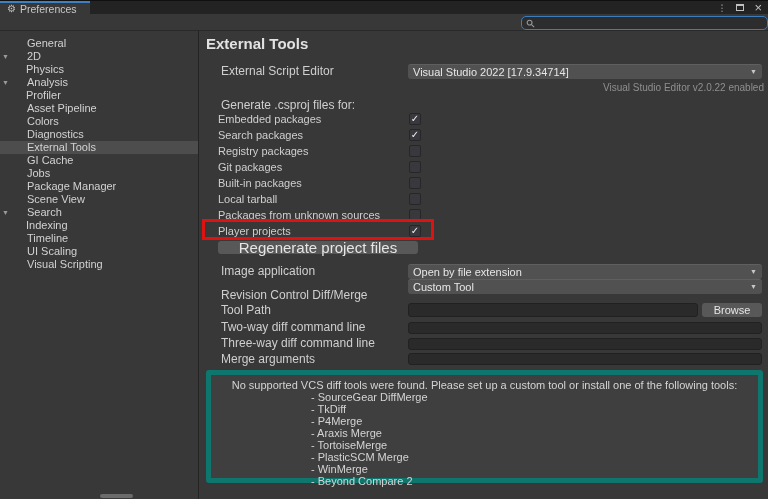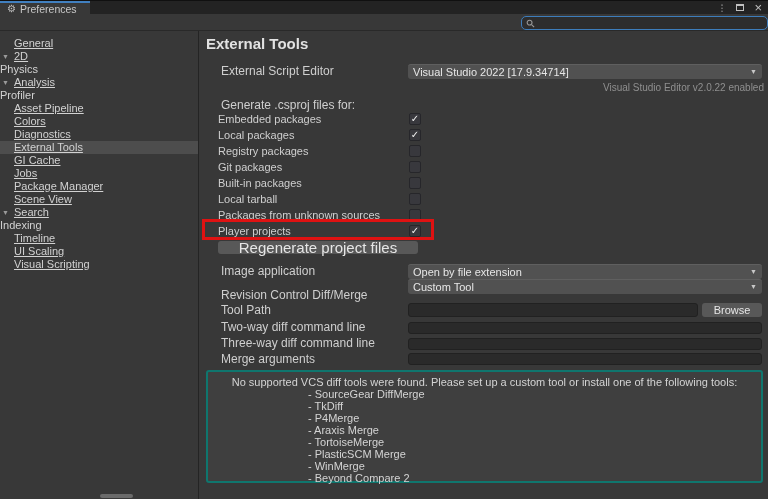--- a/index.html
+++ b/index.html
@@ -32,22 +32,22 @@
     display:flex;align-items:center;padding-left:4px;cursor:text;
   }
   .search input{
     background:transparent;border:none;outline:none;color:#d2d2d2;
     font-family:"Liberation Sans",sans-serif;font-size:10px;width:210px;height:10px;padding:0 0 0 3px;
   }
   
   .sidebar{position:absolute;left:0;top:31px;width:199px;height:468px;background:#383838;border-right:1px solid #242424;box-sizing:border-box;}
   .side-list{position:absolute;top:6px;left:0;width:198px;}
   .side-row{height:13px;line-height:13px;position:relative;font-size:11px;color:#d2d2d2;cursor:default;white-space:nowrap;}
-  .side-row.l0{padding-left:14px;text-decoration:underline;}
-  .side-row.l1{}
+  .side-row.l0{padding-left:27px;}
+  .side-row.l1{padding-left:26px;}
   .side-row.sel{background:#4d4d4d;}
   .tri{position:absolute;left:2px;top:0;font-size:7px;color:#9a9a9a;line-height:13px;}
   .hthumb{position:absolute;left:100px;bottom:1px;width:33px;height:4px;background:#6b6b6b;border-radius:2px;cursor:pointer;}
   
   .main{position:absolute;left:199px;top:31px;width:569px;height:468px;}
   .title{position:absolute;left:7px;top:4px;font-size:15px;font-weight:bold;color:#e2e2e2;}
   .lbl{position:absolute;left:22px;font-size:12px;color:#cfcfcf;line-height:15px;white-space:nowrap;}
   .dropdown{
     position:absolute;left:209px;width:354px;height:15px;box-sizing:border-box;
     background:#515151;border-radius:3px;border-top:1px solid #5f5f5f;
@@ -66,21 +66,21 @@
   .redbox{position:absolute;left:3px;top:188px;width:232px;height:21px;box-sizing:border-box;border:3px solid #df1212;z-index:5;pointer-events:none;}
   .btn{background:#585858;border-radius:3px;color:#e6e6e6;text-align:center;cursor:pointer;}
   .regen{position:absolute;left:19px;top:210px;width:200px;height:13px;line-height:13px;font-size:15px;}
   .browse{position:absolute;left:503px;top:272px;width:60px;height:14px;line-height:14px;font-size:11px;}
   .tfield{
     position:absolute;background:#2a2a2a;border:1px solid #212121;border-radius:3px;box-sizing:border-box;
     color:#d2d2d2;font-family:"Liberation Sans",sans-serif;font-size:10px;padding:0 4px;outline:none;
   }
   .helpbox{
     position:absolute;left:7px;top:339px;width:557px;height:113px;box-sizing:border-box;
-    background:#3f3f3f;border:2px solid #0f766e;border-radius:3px;
+    background:#3f3f3f;border:5px solid #0f766e;border-radius:3px;
     padding-top:4px;font-size:11px;color:#d4d4d4;
   }
   .help-intro{text-align:center;line-height:12px;}
   .help-item{padding-left:100px;line-height:12px;white-space:nowrap;}
 </style>
 </head>
 <body>
 
 <div class="titlebar">
   <div class="tab">
@@ -139,21 +139,21 @@
   </div>
   <div class="note">Visual Studio Editor v2.0.22 enabled</div>
 
   <div class="lbl" style="top:67px;">Generate .csproj files for:</div>
   <div class="csproj-list" id="csproj-list">
       <div class="cb-row">
         <span class="cb-label">Embedded packages</span>
         <div class="checkbox">✓</div>
       </div>
       <div class="cb-row">
-        <span class="cb-label">Local packages</span>
+        <span class="cb-label">Search packages</span>
         <div class="checkbox">✓</div>
       </div>
       <div class="cb-row">
         <span class="cb-label">Registry packages</span>
         <div class="checkbox"></div>
       </div>
       <div class="cb-row">
         <span class="cb-label">Git packages</span>
         <div class="checkbox"></div>
       </div>

